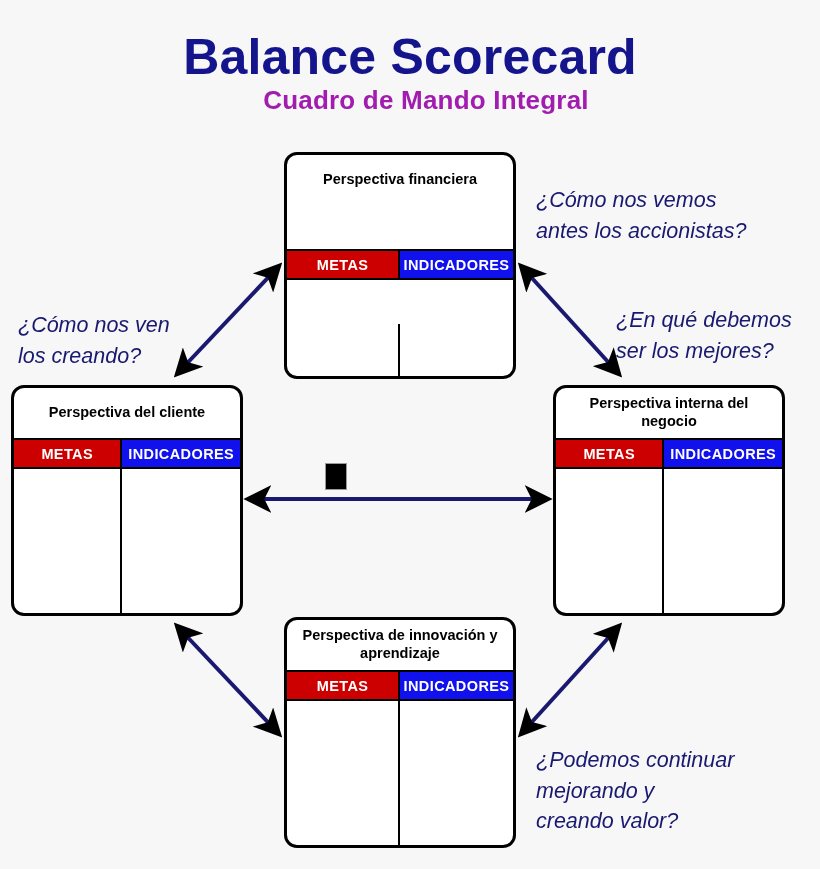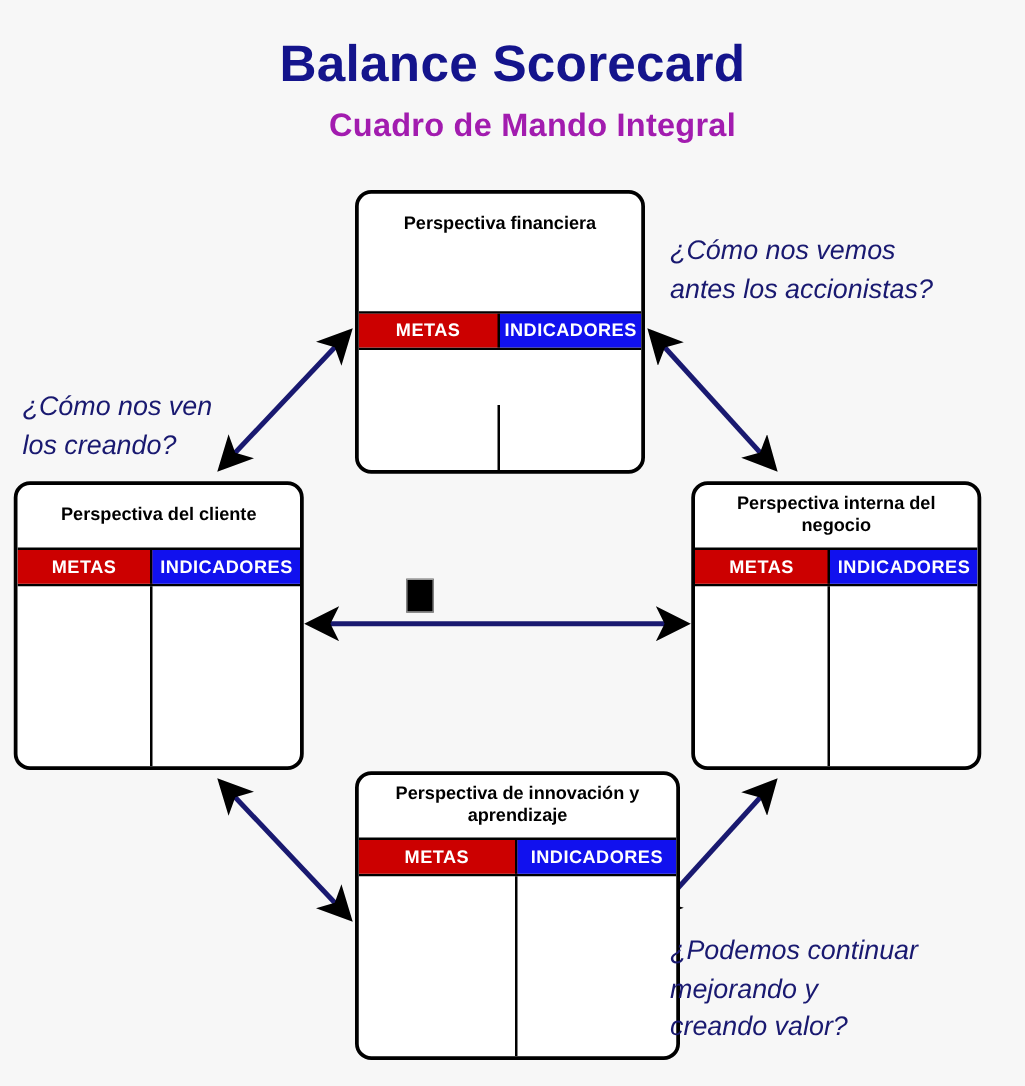--- a/index.html
+++ b/index.html
@@ -21,21 +21,21 @@
   .title {
     position: absolute;
     left: 0;
     width: 820px;
     text-align: center;
     font-weight: bold;
     letter-spacing: 0.2px;
   }
   #main-title {
     top: 28px;
-    font-size: 41px;
+    font-size: 50px;
     color: #14148c;
   }
   #sub-title {
     top: 85px;
     font-size: 26px;
     color: #a21caf;
     padding-left: 16px;
   }
 
   
@@ -99,21 +99,21 @@
   
   .split-50 .band-metas, .split-50 .body-metas { width: 50%; }
   .split-50 .band-indic, .split-50 .body-indic { width: 50%; }
   .split-48 .band-metas, .split-48 .body-metas { width: 48%; }
   .split-48 .band-indic, .split-48 .body-indic { width: 52%; }
 
   
   #card-financiera { left: 284px; top: 152px; width: 232px; height: 227px; gap: 44px; }
   #card-cliente    { left: 11px;  top: 385px; width: 232px; height: 231px; }
   #card-interna    { left: 553px; top: 385px; width: 232px; height: 231px; }
-  #card-innovacion { left: 284px; top: 617px; width: 260px; height: 231px; }
+  #card-innovacion { left: 284px; top: 617px; width: 232px; height: 231px; }
 
   
   .question {
     position: absolute;
     font-size: 21.5px;
     font-style: italic;
     font-weight: normal;
     color: #191970;
     line-height: 1.42;
     white-space: pre-line;
@@ -223,17 +223,19 @@
     <div class="card-body">
       <div class="body-cell body-metas"></div>
       <div class="body-cell body-indic"></div>
     </div>
   </div>
 
   <div class="question" id="q-financiera">¿Cómo nos vemos
 antes los accionistas?</div>
   <div class="question" id="q-cliente">¿Cómo nos ven
 los creando?</div>
+  <div class="question" id="q-interna">¿En qué debemos
+ser los mejores?</div>
   <div class="question" id="q-innovacion">¿Podemos continuar
 mejorando y
 creando valor?</div>
 
 </div>
 
 </body></html>

